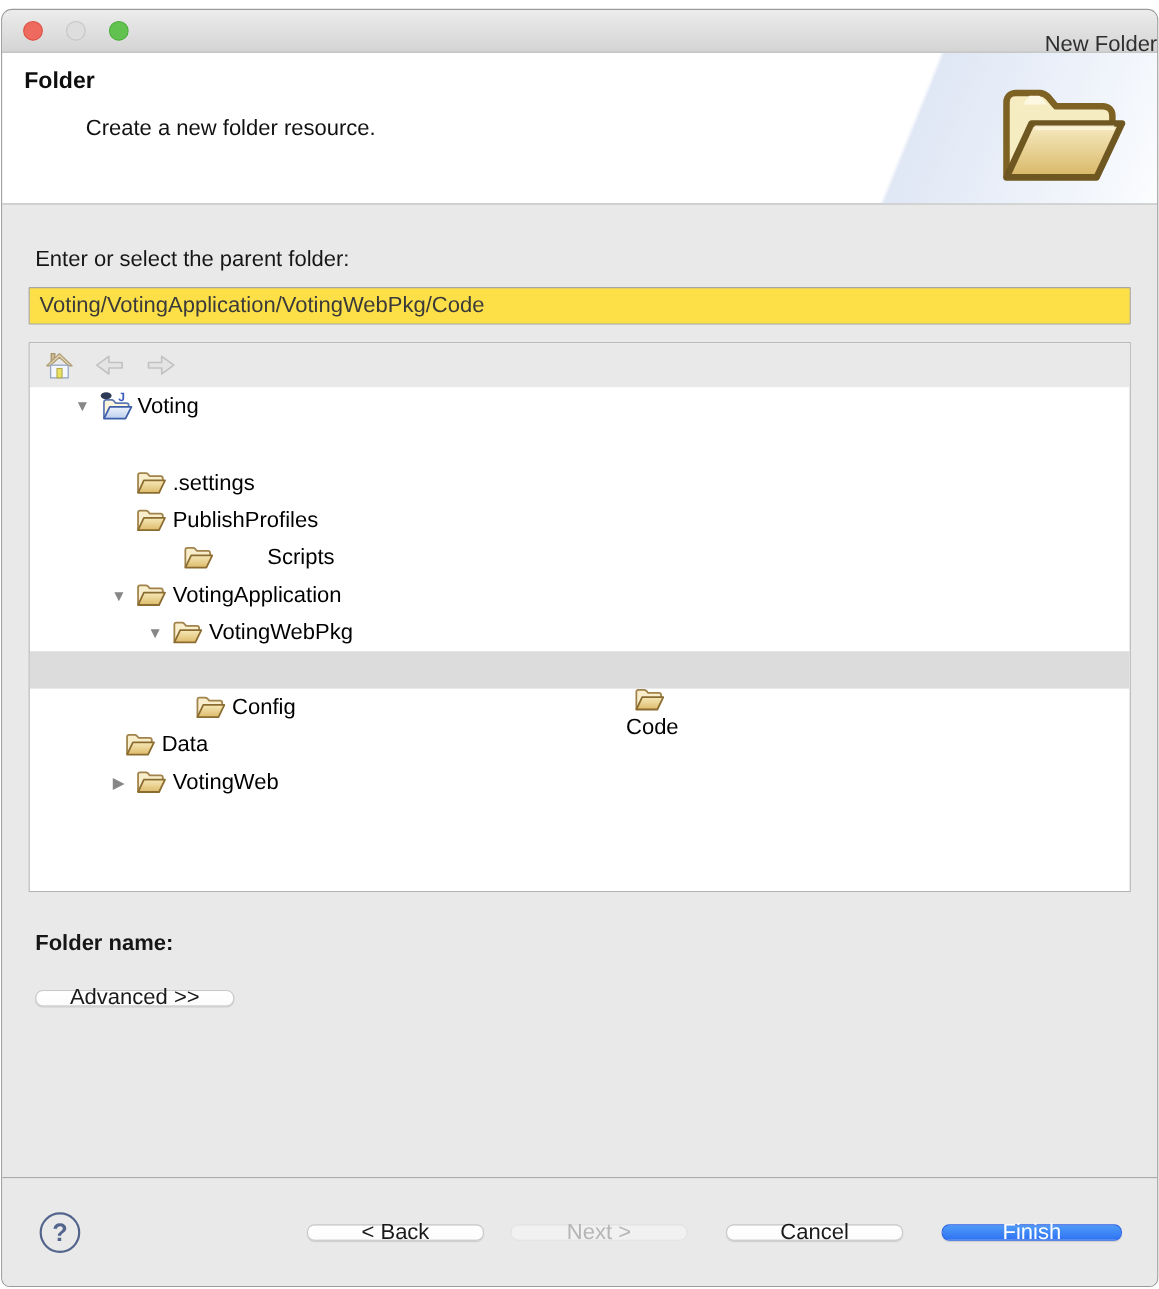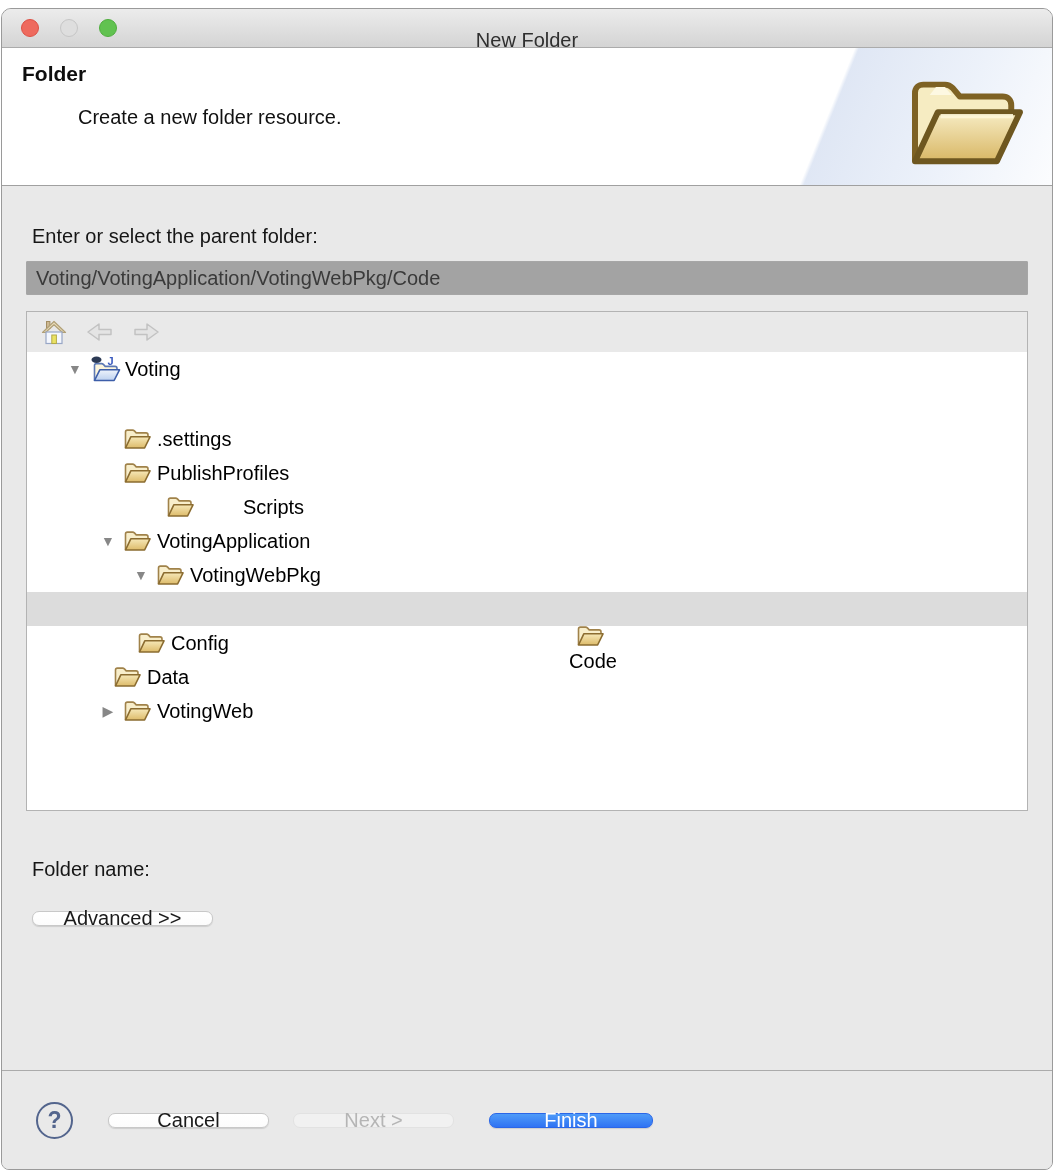--- a/index.html
+++ b/index.html
@@ -9,48 +9,48 @@
           border:1px solid #9a9a9a;border-radius:10px 10px 8px 8px;background:#e9e9e9;
           display:flex;flex-direction:column;overflow:hidden;}
   
   .titlebar{height:38px;flex:0 0 38px;background:linear-gradient(#ececec,#d4d4d4);
             border-bottom:1px solid #ababab;position:relative;display:flex;align-items:center;}
   .traffic{display:flex;gap:21px;padding-left:19px;}
   .tl{width:18px;height:18px;border-radius:50%;box-sizing:border-box;}
   .tl.red{background:#ee6a5e;border:1px solid #dd5045;}
   .tl.gray{background:#dedede;border:1px solid #c6c6c6;}
   .tl.green{background:#61c250;border:1px solid #4fae3e;}
-  .win-title{position:absolute;left:0;right:0;text-align:center;font-size:20px;color:#2f2f2f;font-weight:500;margin-top:24px;}
+  .win-title{position:absolute;left:0;right:0;text-align:right;font-size:20px;color:#2f2f2f;font-weight:500;margin-top:24px;}
   
   .header{height:137px;flex:0 0 137px;background:#ffffff;border-bottom:1px solid #a0a0a0;position:relative;overflow:hidden;}
   .header .swoosh{position:absolute;right:0;top:0;width:380px;height:137px;
      background:linear-gradient(112deg, rgba(255,255,255,0) 42%, rgba(213,223,241,.75) 43%, rgba(233,239,249,.85) 72%, rgba(248,250,253,.5) 100%);}
   .header h1{margin:0;position:absolute;left:20px;top:14px;font-size:21px;font-weight:bold;color:#0e0e0e;}
   .header .desc{position:absolute;left:34px;top:58px;font-size:20px;color:#111;margin-left:42px;}
   .banner-icon{position:absolute;right:28px;top:24px;width:120px;height:98px;}
   
   .body{flex:1 1 auto;background:#e9e9e9;padding:0 24px;box-sizing:border-box;position:relative;}
   .field-label{font-size:20px;color:#161616;margin:39px 0 13px 6px;}
   .text-input{display:block;width:100%;height:34px;box-sizing:border-box;border:1px solid #a6a6a6;
-              border-radius:1px;background:#a3a3a3;font-size:20px;color:#3a3a3a;padding:0 9px;outline:none;
+              border-radius:1px;background:#fde047;font-size:20px;color:#3a3a3a;padding:0 9px;outline:none;
               font-family:"Liberation Sans","DejaVu Sans",sans-serif;}
   
   .tree{margin-top:16px;height:500px;border:1px solid #b3b3b3;background:#ffffff;box-sizing:border-box;
         display:flex;flex-direction:column;overflow:hidden;}
   .tree-toolbar{height:40px;flex:0 0 40px;background:#e9e9e9;display:flex;align-items:center;padding-left:12px;gap:16px;}
   .tbtn{width:30px;height:28px;display:flex;align-items:center;justify-content:center;}
   .tree-rows{flex:1 1 auto;}
   .trow{height:34px;display:flex;align-items:center;font-size:20px;color:#000;white-space:nowrap;}
   .trow.selected{background:#dcdcdc;flex-direction:column;}
   .twisty{display:inline-block;width:30px;flex:0 0 30px;text-align:center;font-size:14px;color:#878787;}
   .node-icon{width:28px;height:24px;flex:0 0 28px;margin-right:6px;}
   .node-icon.project{width:31px;flex-basis:31px;height:27px;margin-right:4px;}
   
   .name-row{display:flex;align-items:center;margin-top:31px;}
-  .name-row .field-label{margin:16px 0 0 6px;flex:0 0 auto;}
+  .name-row .field-label{margin:5px 0 0 6px;flex:0 0 auto;font-weight:bold;}
   .focus-wrap{flex:1 1 auto;margin-left:13px;}
   .focused{border:1px solid #9f9f9f;border-radius:2px;box-shadow:0 0 0 5px #a3c6f0;color:#111;}
   
   .btn{display:inline-flex;align-items:center;justify-content:center;height:15px;box-sizing:border-box;
        border:1px solid #c8c8c8;border-radius:7px;background:linear-gradient(#ffffff,#fcfcfc);
        font-size:20px;color:#1a1a1a;box-shadow:0 1px 1px rgba(0,0,0,.12);
        font-family:"Liberation Sans","DejaVu Sans",sans-serif;}
   .advanced{margin-top:30px;margin-left:6px;width:181px;}
   
   .footer{flex:0 0 99px;border-top:1px solid #ababab;background:#e9e9e9;display:flex;align-items:center;
@@ -197,21 +197,21 @@
             </svg>
     <span class="tlabel">VotingWebPkg</span>
   </div>
           <div class="trow selected" style="padding-left: 132px;">
     <span class="twisty"></span>
     <svg class="node-icon">
               <use href="#sym-folder"></use>
             </svg>
     <span class="tlabel">Code</span>
   </div>
-          <div class="trow" style="padding-left: 80px;">
+          <div class="trow" style="padding-left: 120px;">
     <span class="twisty"></span>
     <svg class="node-icon">
               <use href="#sym-folder"></use>
             </svg>
     <span class="tlabel">Config</span>
   </div>
           <div class="trow" style="padding-left: 56px;">
     <span class="twisty"></span>
     <svg class="node-icon">
               <use href="#sym-folder"></use>
@@ -232,17 +232,18 @@
       <div class="field-label">Folder name:</div>
     </div>
 
     <button class="btn advanced">Advanced &gt;&gt;</button>
   </div>
 
   <div class="footer">
     <button class="help">
       <span>?</span>
     </button>
+    <button class="btn back">&lt; Back</button>
+    <button class="btn next" aria-disabled="true">Next &gt;</button>
     <button class="btn cancel">Cancel</button>
-    <button class="btn next" aria-disabled="true">Next &gt;</button>
     <button class="btn finish">Finish</button>
   </div>
 </div>
 
 </body></html>

